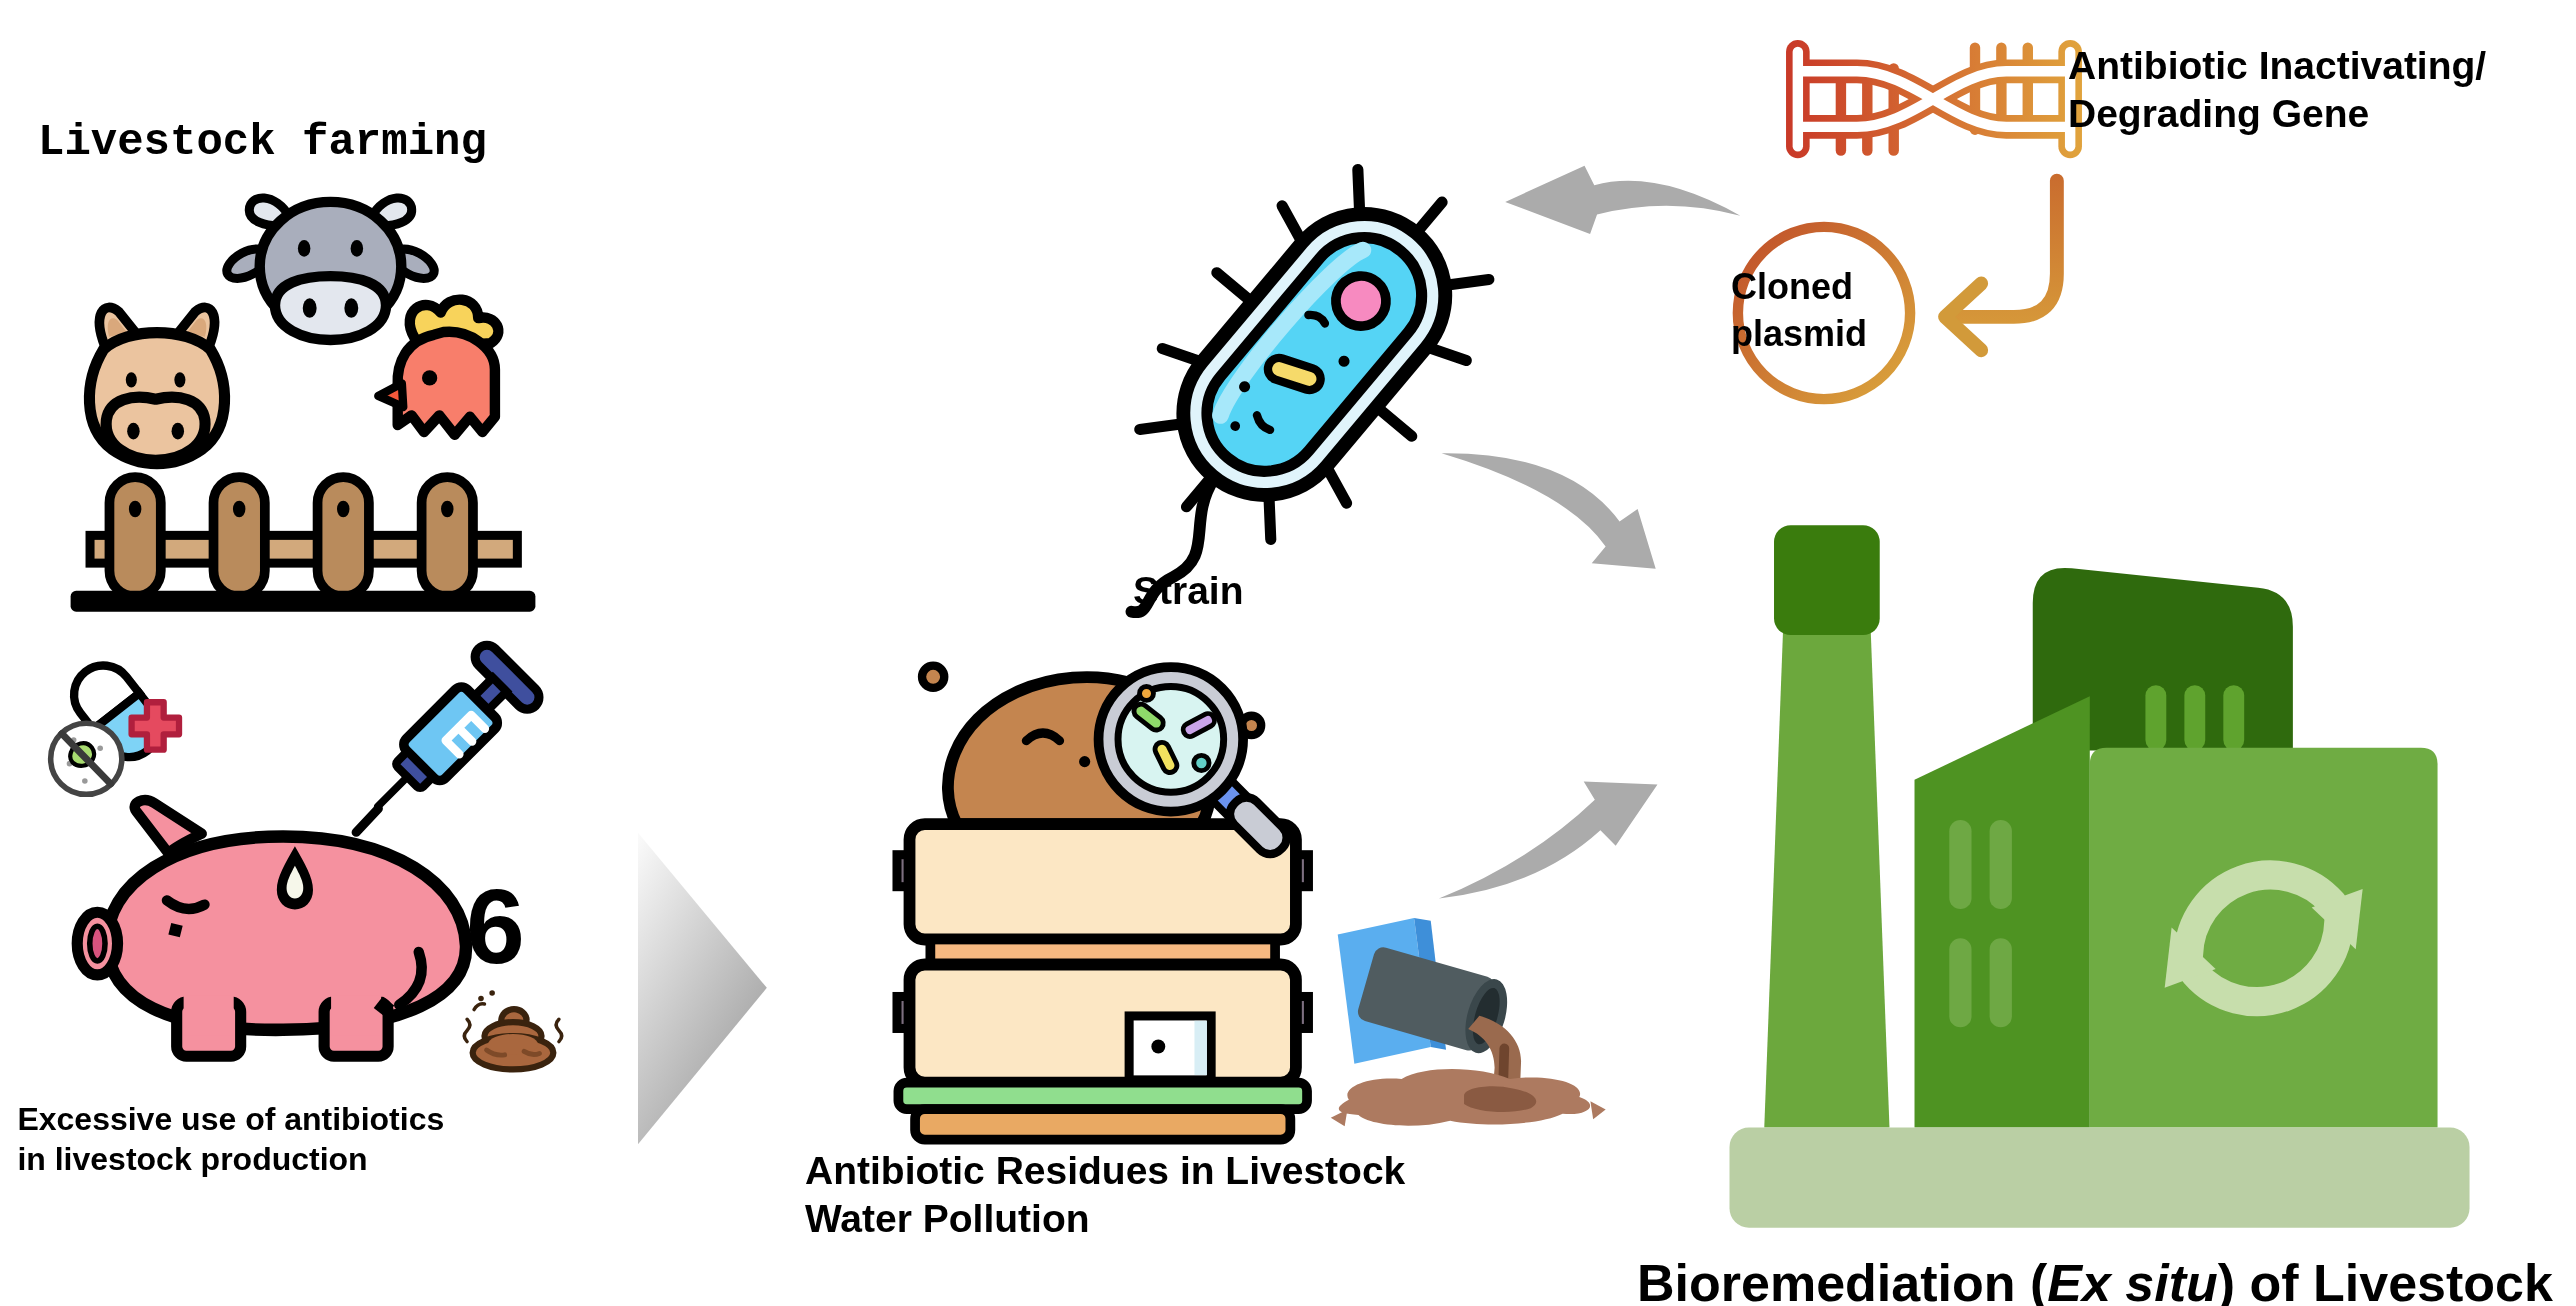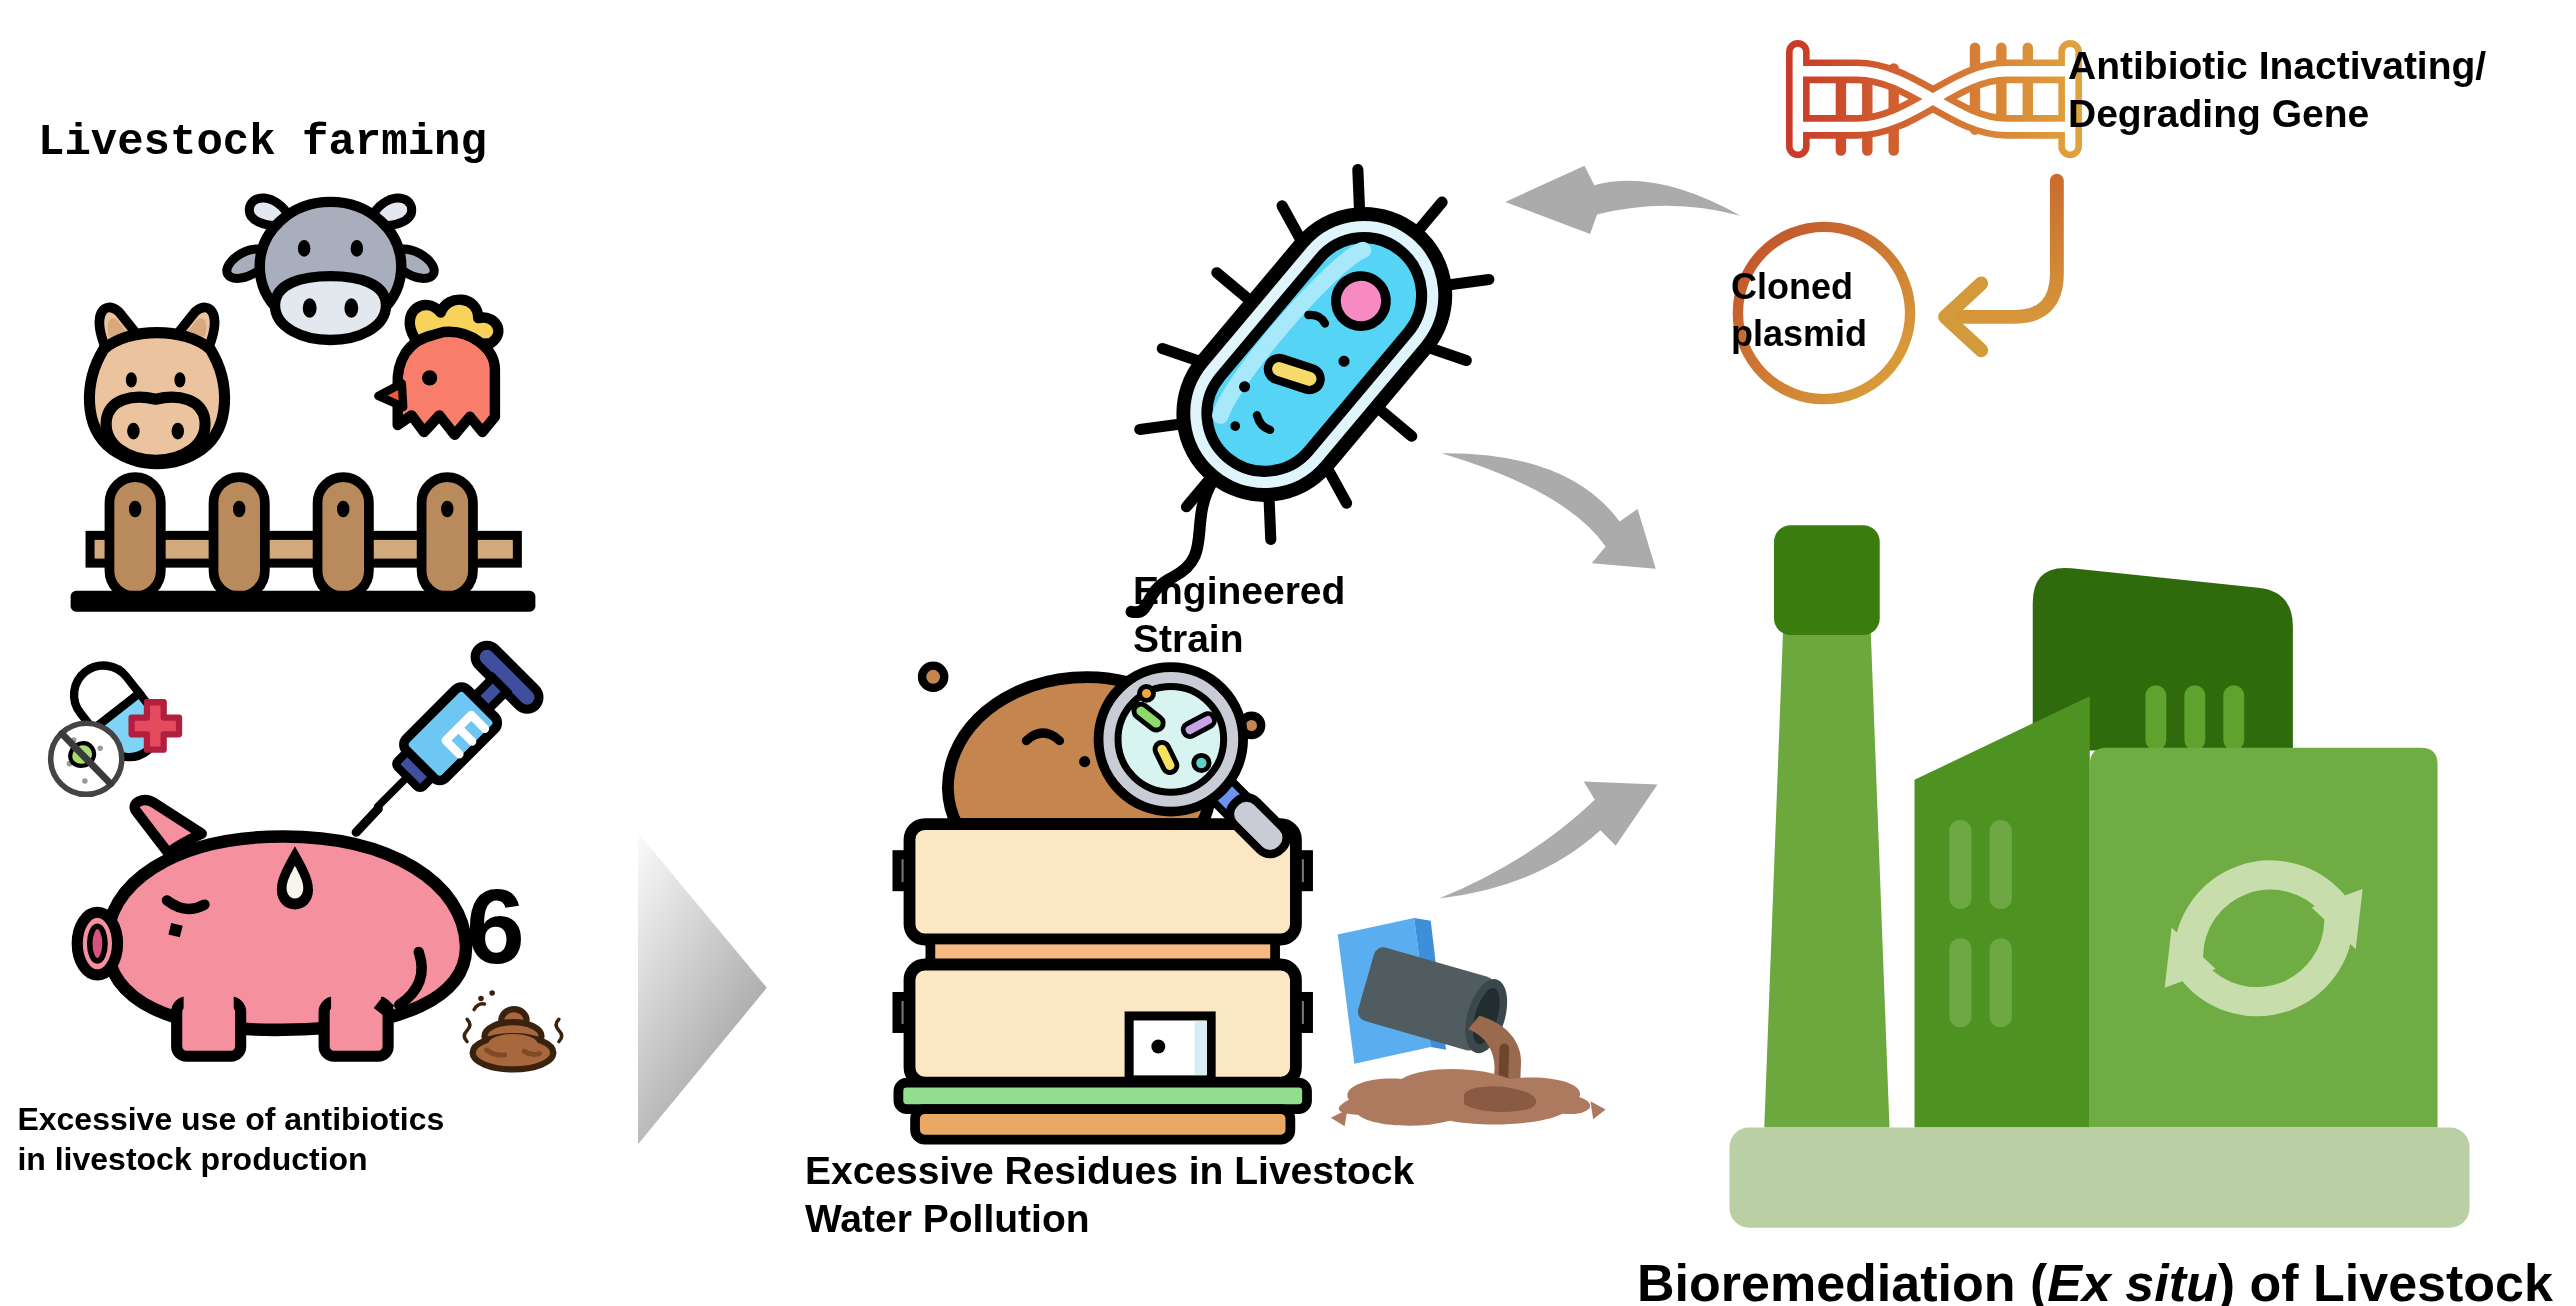--- a/index.html
+++ b/index.html
@@ -197,21 +197,21 @@
     <path d="M218,185 C258,196 280,224 278,254 L276,304 L236,310 L240,260 C240,234 226,214 202,204 Z" fill="#9A6A4E"></path>
     <path d="M254,232 L252,294" stroke="#6F452E" stroke-width="14" stroke-linecap="round"></path>
     <path d="M30,306 C18,288 58,272 106,276 C140,256 220,258 262,276 C318,268 372,282 362,302 C392,312 376,330 338,326
              C306,342 226,346 176,336 C122,350 58,342 44,328 C10,326 8,318 30,306 Z" fill="#AD7A60"></path>
     <path d="M196,300 C196,288 236,282 268,290 C300,296 308,310 292,318 C266,328 212,324 196,312 Z" fill="#8A5A42"></path>
     <polygon points="4,332 28,320 24,344" fill="#AD7A60"></polygon>
     <polygon points="400,320 378,308 382,334" fill="#AD7A60"></polygon>
   </svg>
 
   <div class="cap" style="left:805px;top:1147px;width:657px;font-size:39px;">
-    <span>Excessive Residues in Livestock</span>
+    <span>Antibiotic Residues in Livestock</span>
     <span>Water Pollution</span>
   </div>
 
   <svg class="abs" style="left:1102px;top:132px;" width="426" height="495" viewBox="0 0 612 712">
     <path d="M160,500 C122,560 162,610 102,640 C57,662 72,696 42,690" stroke="#000" stroke-width="17" fill="none" stroke-linecap="round"></path>
     <g transform="rotate(40 305 320)">
       <g stroke="#000" stroke-width="16" stroke-linecap="round">
         <line x1="305" y1="96" x2="305" y2="34"></line>
         <line x1="224" y1="122" x2="182" y2="76"></line>
         <line x1="386" y1="122" x2="428" y2="76"></line>
@@ -232,21 +232,20 @@
       <rect x="262" y="344" width="78" height="32" rx="16" transform="rotate(-22 301 360)" fill="#F6DA6A" stroke="#000" stroke-width="12"></rect>
       <path d="M262,282 q12,-12 26,-6" stroke="#000" stroke-width="12" fill="none" stroke-linecap="round"></path>
       <circle cx="344" cy="300" r="8" fill="#000"></circle>
       <circle cx="258" cy="420" r="8" fill="#000"></circle>
       <path d="M298,440 q14,10 28,4" stroke="#000" stroke-width="12" fill="none" stroke-linecap="round"></path>
       <circle cx="284" cy="472" r="7" fill="#000"></circle>
     </g>
   </svg>
 
   <div class="cap" style="left:1133px;top:567px;width:334px;font-size:39px;">
-    <span>Engineered</span>
     <span>Strain</span>
   </div>
 
   <svg class="abs" style="left:1777px;top:28px;" width="314" height="145" viewBox="0 0 452 208">
     <defs>
       <linearGradient id="dnaGrad" gradientUnits="userSpaceOnUse" x1="20" y1="0" x2="432" y2="0">
         <stop offset="0" stop-color="#C93A28"></stop>
           <stop offset="1" stop-color="#E0A23C"></stop>
       </linearGradient>
     </defs>

